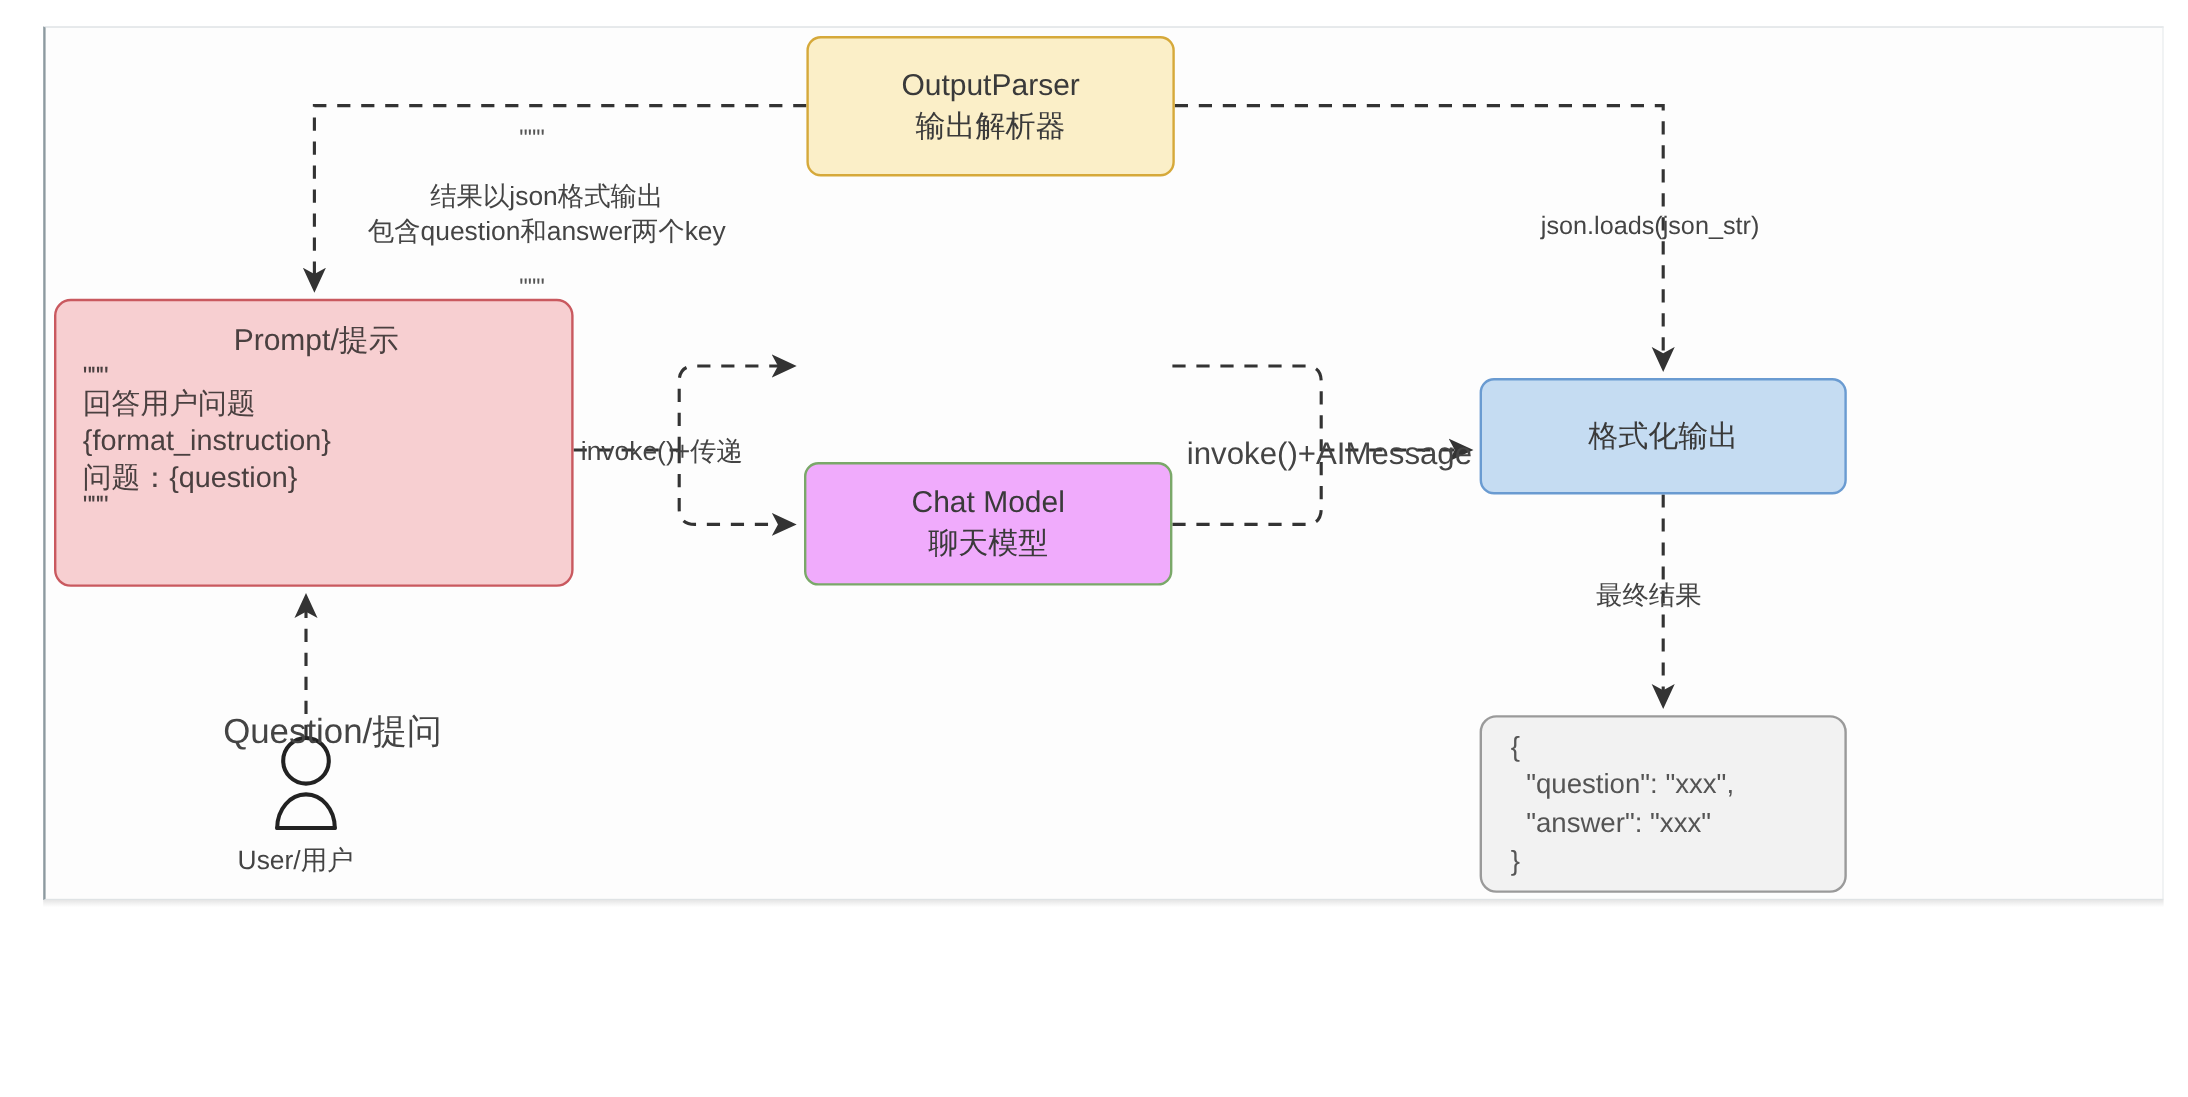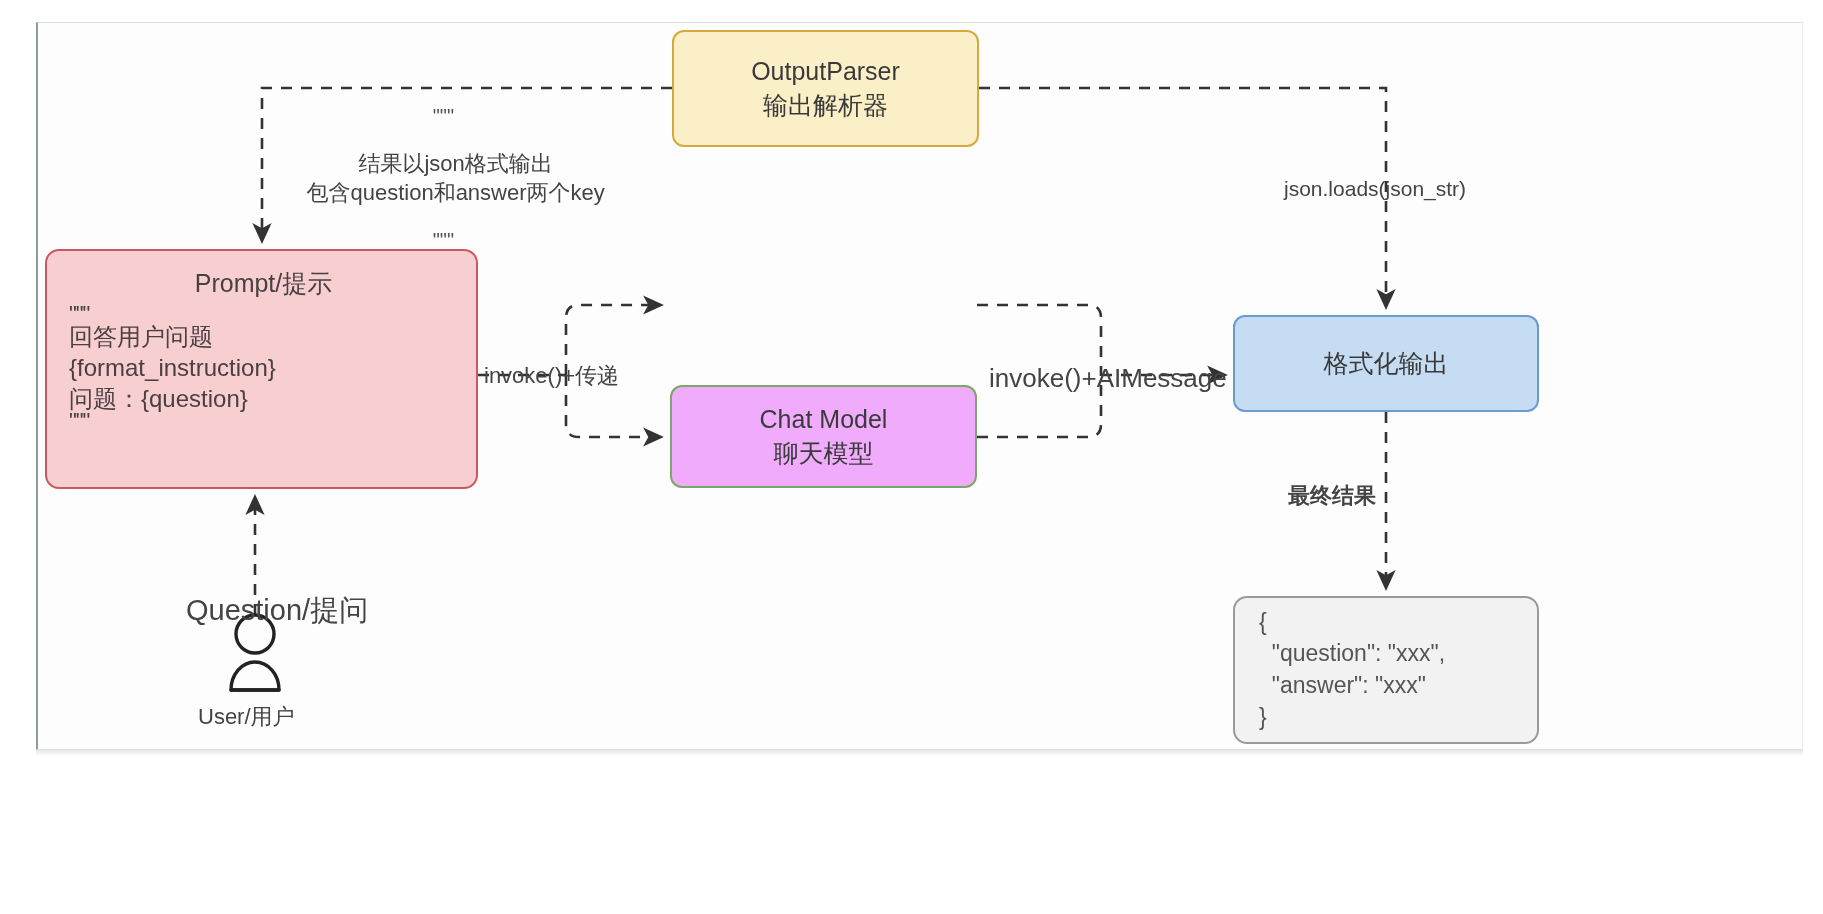--- a/index.html
+++ b/index.html
@@ -170,21 +170,21 @@
   #label-json-format .qm {
     display: block;
     font-size: 20px;
     line-height: 0.5;
     height: 11px;
     color: #555;
   }
   #label-invoke-pass { left: 484px; top: 362px; font-size: 22px; }
   #label-invoke-ai   { left: 989px; top: 362px; font-size: 26px; }
   #label-jsonloads   { left: 1284px; top: 176px; font-size: 21px; }
-  #label-final       { left: 1288px; top: 482px; font-size: 22px; font-weight: bold; }
+  #label-final       { left: 1330px; top: 482px; font-size: 22px; }
   #label-question    { left: 186px; top: 544px; font-size: 29px; margin-top: 48px; }
   #label-user        { left: 198px; top: 703px; font-size: 22px; }
 
   
   #wires {
     position: absolute;
     left: 0; top: 0;
     width: 1823px;
     height: 914px;
     pointer-events: none;

